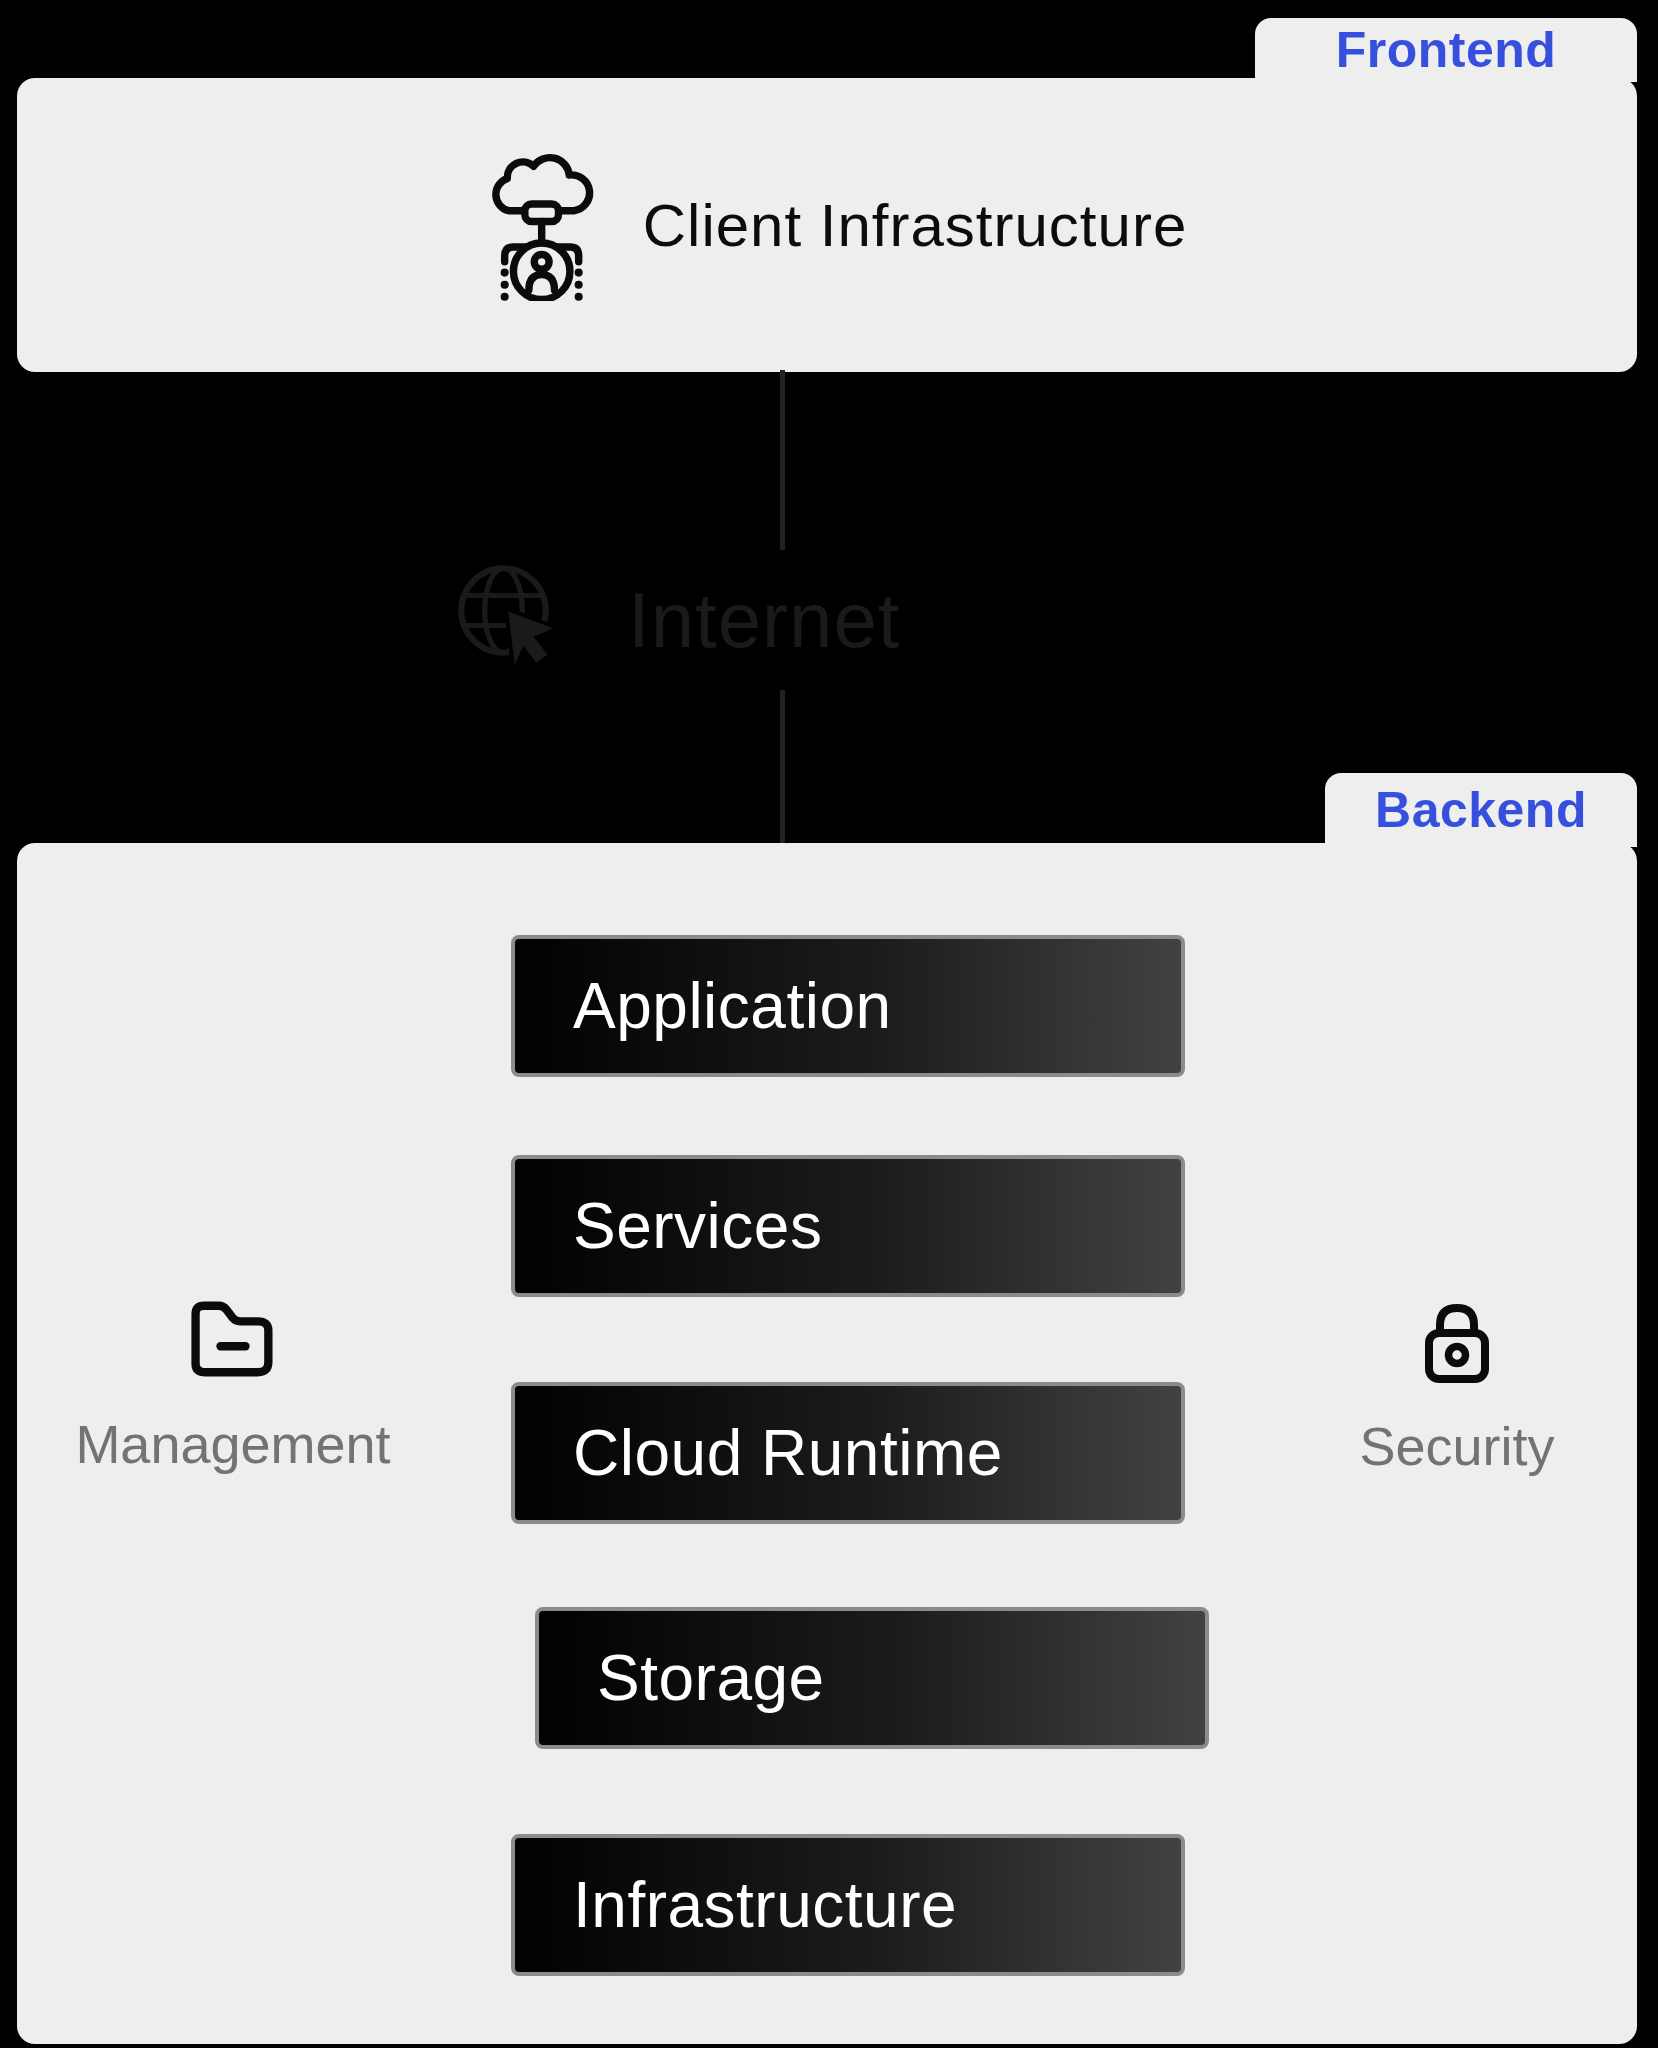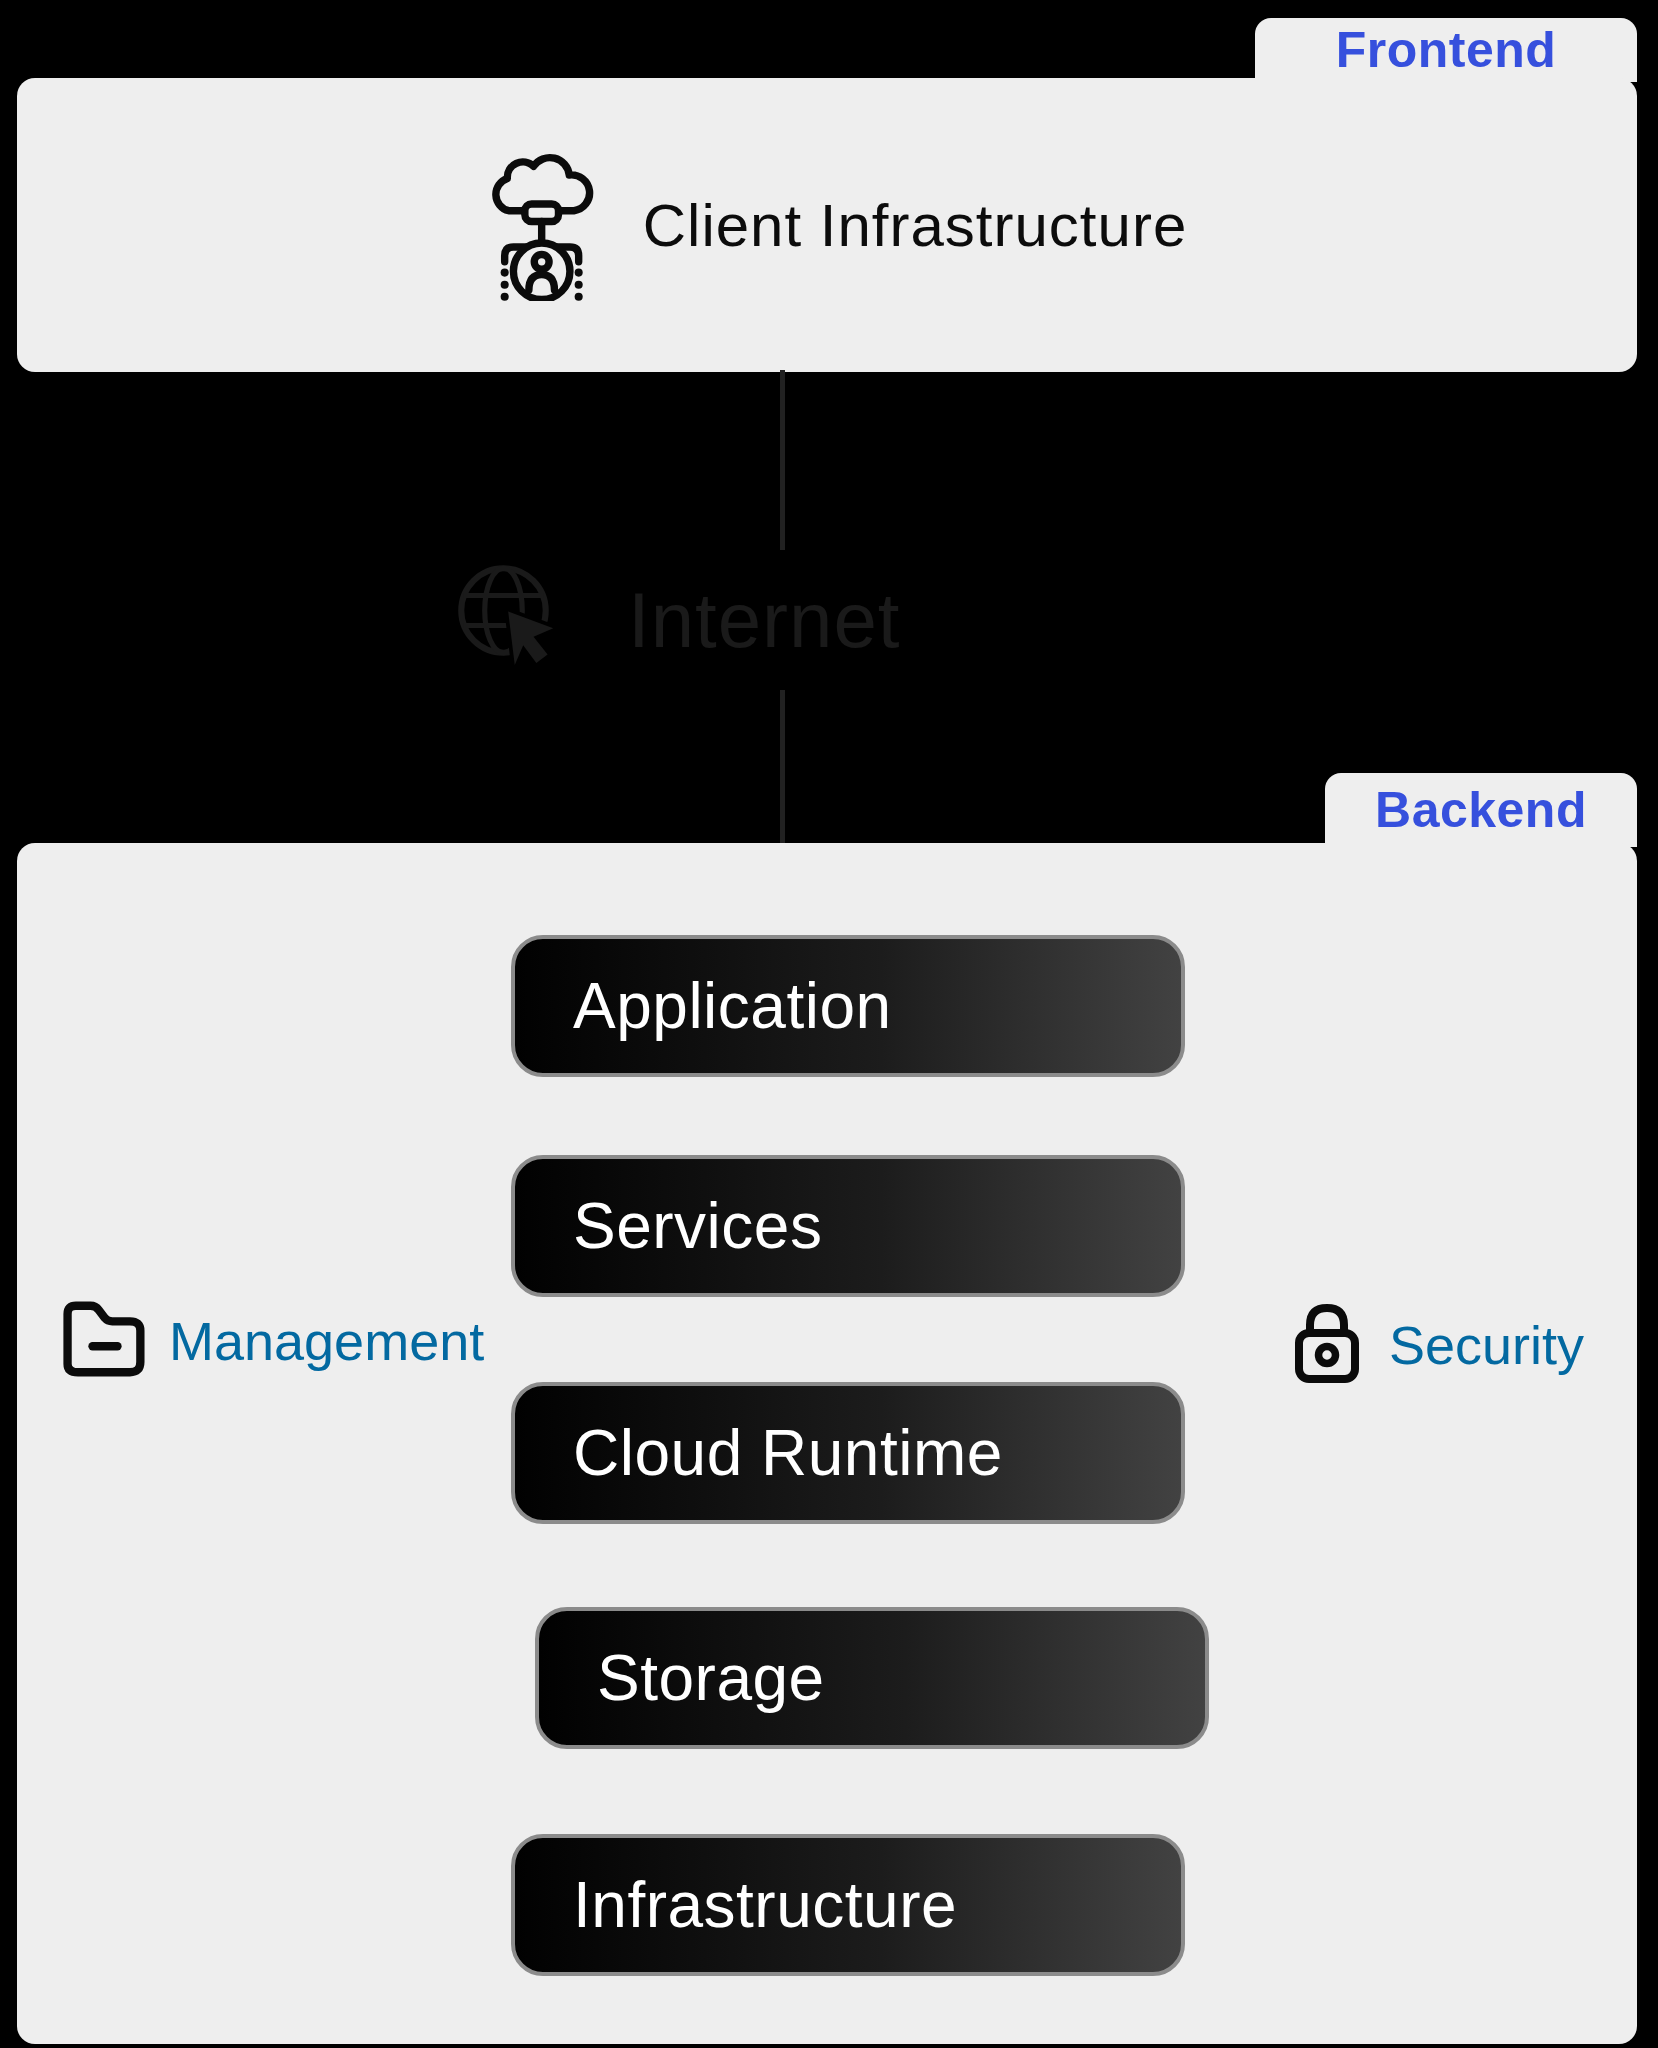--- a/index.html
+++ b/index.html
@@ -20,34 +20,34 @@
   #backend-panel{left:17px;top:843px;width:1620px;height:1201px;}
   #client-title{font-size:60px;color:#0c0c0c;letter-spacing:1px;}
   #connector-line{position:absolute;left:780px;top:370px;width:5px;height:475px;background:#212121;}
   #internet-group{
     position:absolute;left:428px;top:550px;height:140px;
     display:flex;align-items:center;gap:56px;background:#000;padding:0 22px;
   }
   #internet-label{font-size:78px;color:#1a1a1a;letter-spacing:1px;}
   .layer{
     position:absolute;left:494px;width:674px;height:142px;box-sizing:border-box;
-    border:4px solid #8b8b8b;border-radius:32px;
+    border:4px solid #8b8b8b;border-radius:8px;
     background:linear-gradient(90deg,#010101 0%,#1c1c1c 55%,#424242 100%);
     color:#ffffff;font-size:64px;letter-spacing:0.5px;
     display:flex;align-items:center;padding-left:58px;
   }
   
   #layer-0{top:92px;}
   #layer-1{top:312px;}
   #layer-2{top:539px;}
   #layer-3{top:764px;margin-left:24px;}
   #layer-4{top:991px;}
   .side-group{
-    position:absolute;width:360px;display:flex;flex-direction:row;
-    align-items:center;gap:12px;color:#0369a1;
+    position:absolute;width:360px;display:flex;flex-direction:column;
+    align-items:center;gap:18px;color:#737373;
   }
   #management-group{left:36px;top:444px;}
   #security-group{left:1260px;top:450px;}
   .side-label{font-size:54px;}
 </style>
 </head>
 <body>
 
 <div id="canvas">
 

